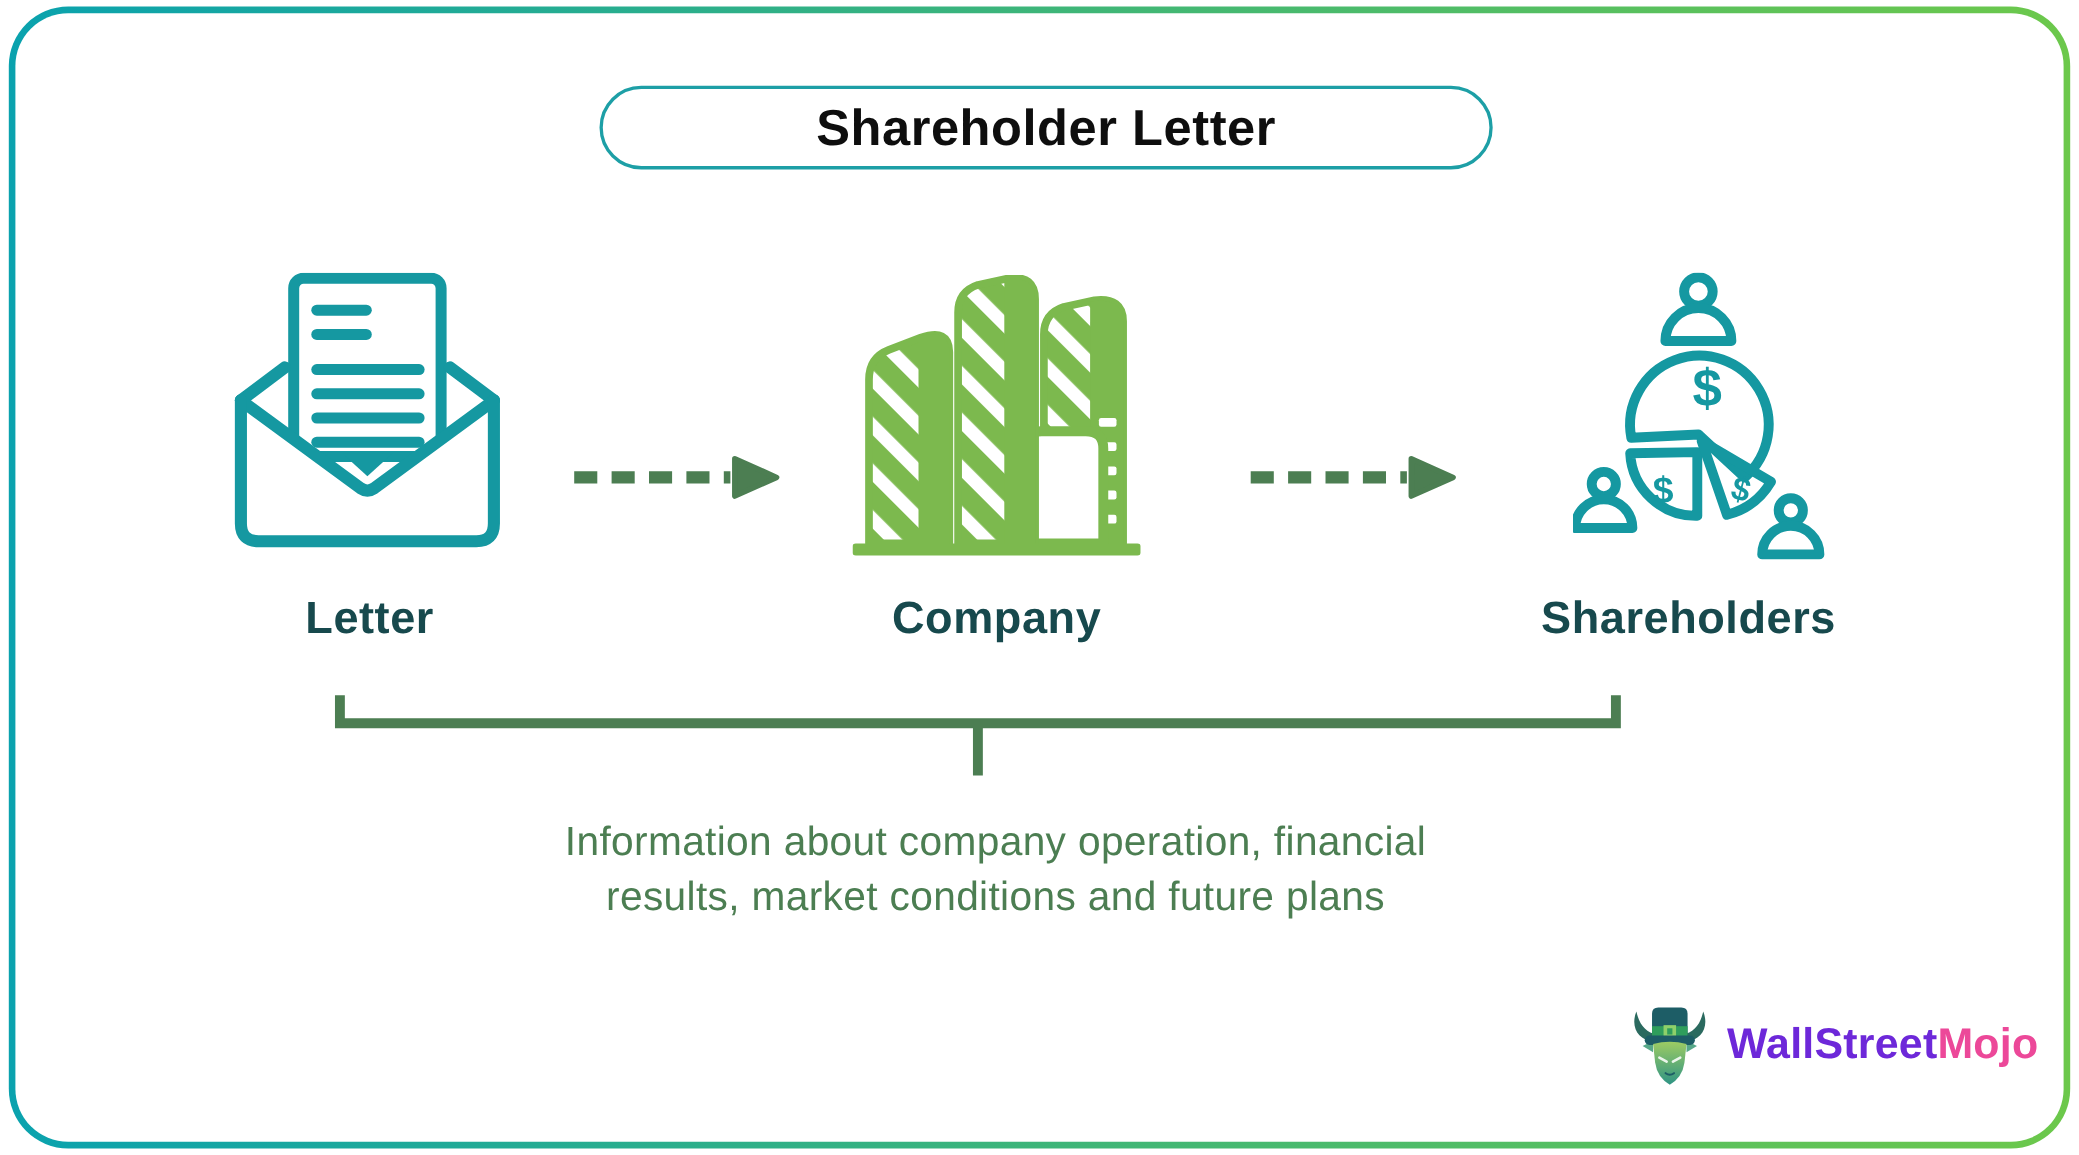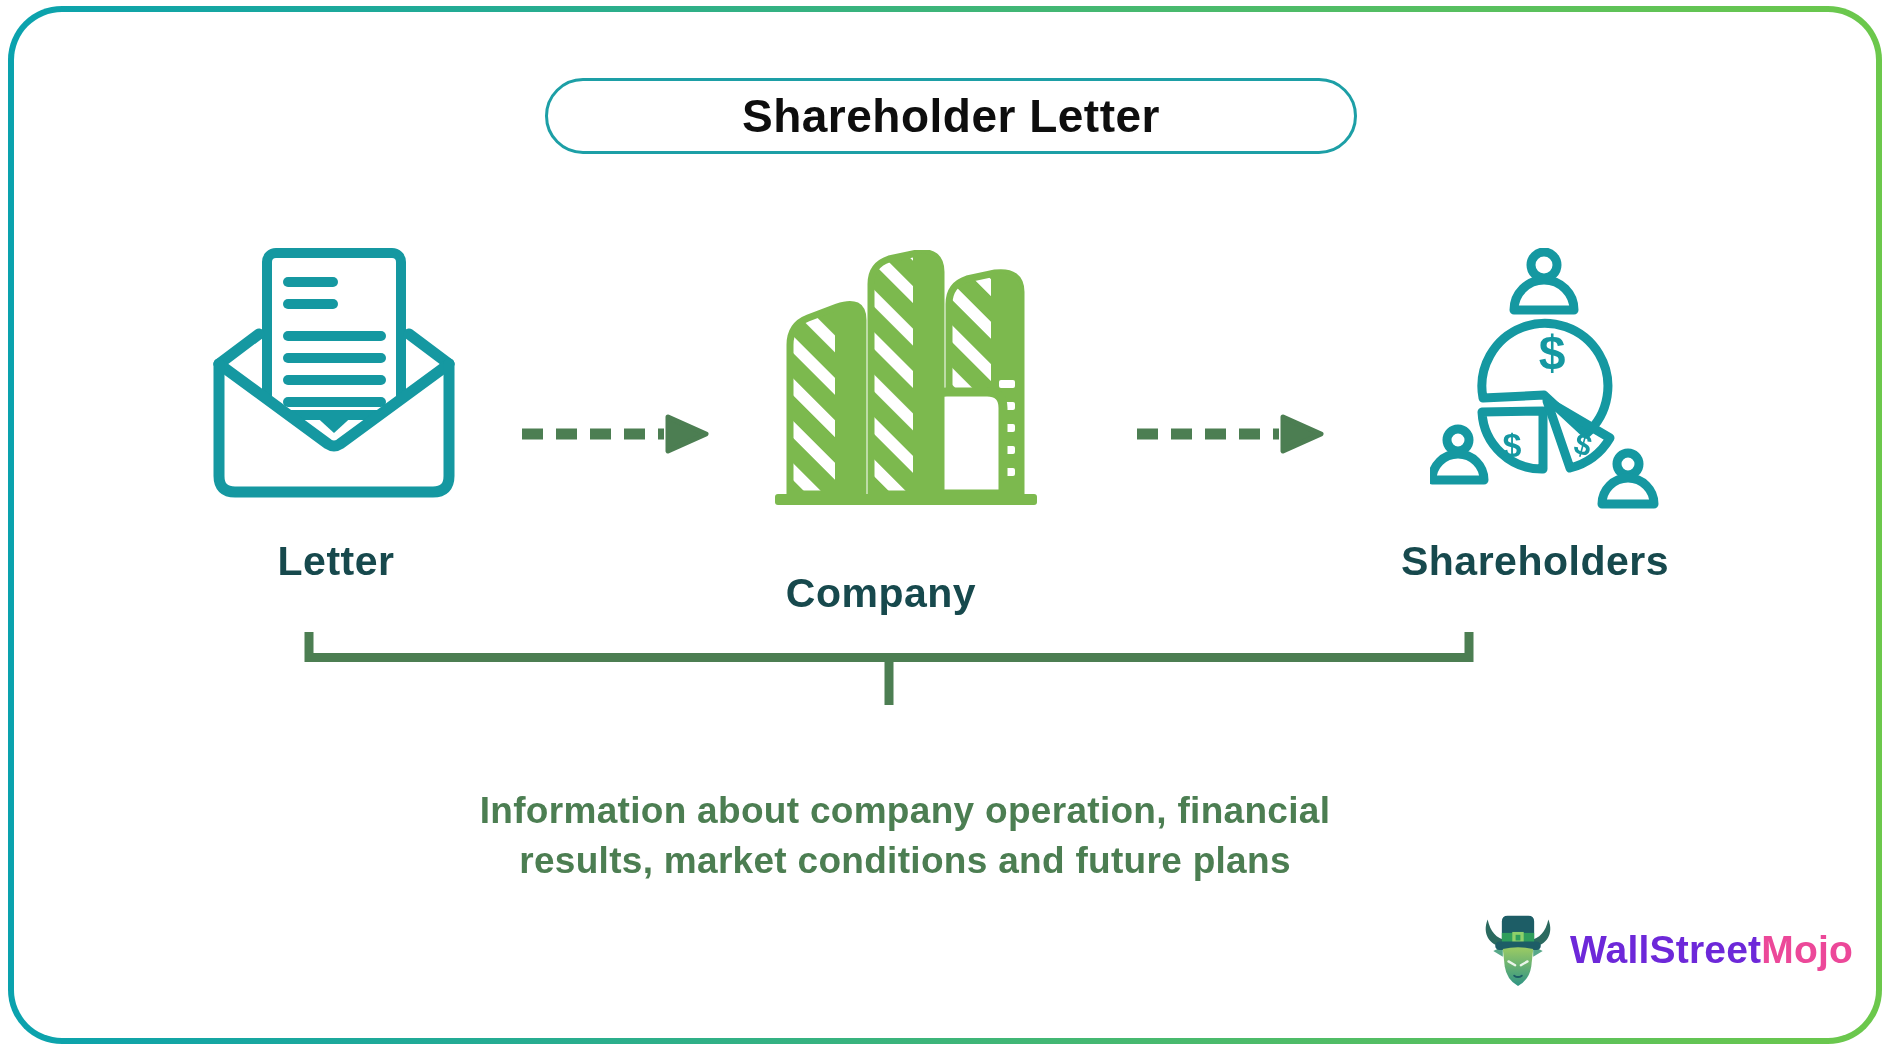--- a/index.html
+++ b/index.html
@@ -22,29 +22,29 @@
   }
   .icon{position:absolute;}
   #icon-letter{left:208px;top:248px;width:252px;height:258px;}
   #icon-company{left:775px;top:250px;width:262px;height:256px;}
   #icon-shareholders{left:1430px;top:248px;width:230px;height:272px;}
   .node-label{
     position:absolute;top:538px;font-size:41px;font-weight:bold;
     color:#17494d;text-align:center;letter-spacing:.5px;
   }
   #label-letter{left:205px;width:262px;}
-  #label-company{left:745px;width:272px;margin-top:32px;}
+  #label-company{left:770px;width:272px;}
   #label-shareholders{left:1370px;width:330px;}
   .arrow{position:absolute;top:412px;}
   #arrow-1{left:518px;}
   #arrow-2{left:1133px;}
   .bracket{position:absolute;left:304px;top:630px;}
   .description{
-    position:absolute;left:300px;top:786px;width:1210px;
-    text-align:center;font-size:37px;font-weight:bold;color:#4c7e52;
+    position:absolute;left:300px;top:740px;width:1210px;
+    text-align:center;font-size:37px;font-weight:normal;color:#4c7e52;
     line-height:1.34;letter-spacing:.3px;
   }
   .logo{
     position:absolute;left:1480px;top:906px;height:88px;
     display:flex;align-items:center;gap:14px;
   }
   .logo-text{font-size:39px;font-weight:bold;letter-spacing:.2px;white-space:nowrap;}
   .logo-text .dark{color:#6d28d9;}
   .logo-text .cyan{color:#ec4899;}
 </style>

